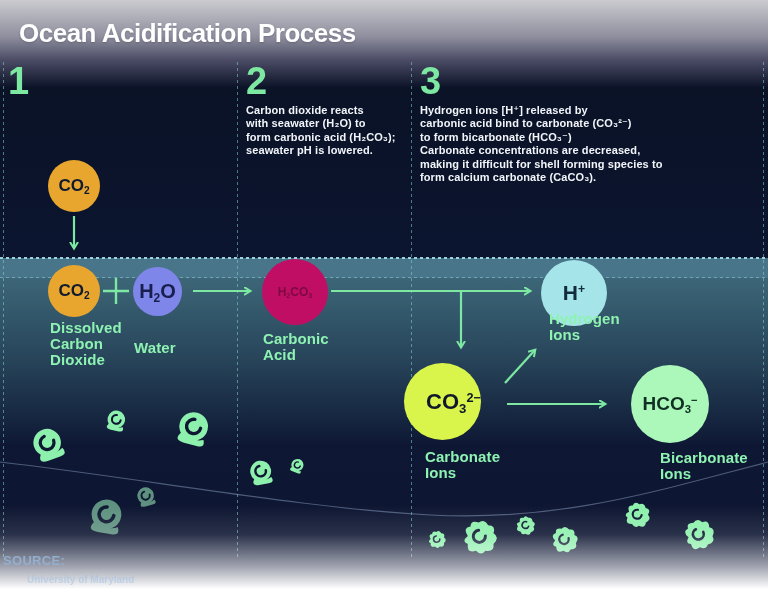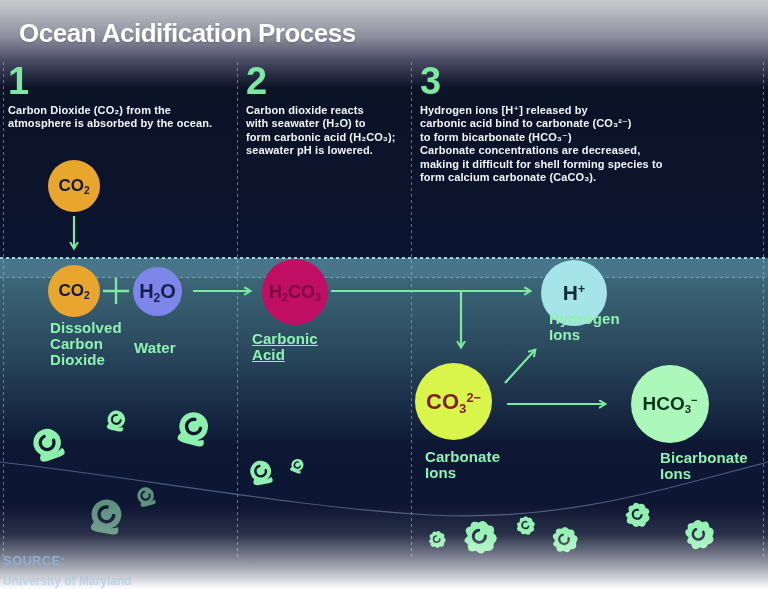--- a/index.html
+++ b/index.html
@@ -39,41 +39,41 @@
   .step-text{margin:4px 0 0 0;font-size:11px;font-weight:bold;color:#f2f5fa;
     line-height:1.22;white-space:pre-line;letter-spacing:0.1px;}
   
   .circle{position:absolute;z-index:7;border-radius:50%;display:flex;
     align-items:center;justify-content:center;font-weight:bold;}
   .circle sub{font-size:60%;vertical-align:-0.3em;line-height:0;}
   .circle sup{font-size:58%;vertical-align:0.55em;line-height:0;}
   .c-co2-air{left:48px;top:160px;width:52px;height:52px;background:#e8a62f;color:#101b30;font-size:17px;}
   .c-co2-sea{left:48px;top:265px;width:52px;height:52px;background:#e8a62f;color:#101b30;font-size:17px;}
   .c-h2o{left:133px;top:267px;width:49px;height:49px;background:#7e86e9;color:#181f4e;font-size:20px;}
-  .c-h2co3{left:262px;top:259px;width:66px;height:66px;background:#c10e65;color:#7c0942;font-size:18px;}
+  .c-h2co3{left:262px;top:259px;width:66px;height:66px;background:#c10e65;color:#7c0942;font-size:12px;}
   .c-hplus{left:541px;top:260px;width:66px;height:66px;background:#a5e4e8;color:#122c3c;font-size:21px;}
-  .c-co3{left:415px;top:363px;width:77px;height:77px;background:#d9f54b;color:#7f1d1d;font-size:22px;}
+  .c-co3{left:404px;top:363px;width:77px;height:77px;background:#d9f54b;color:#0f172a;font-size:22px;justify-content:flex-end;}
   .c-hco3{left:631px;top:365px;width:78px;height:78px;background:#abf8ba;color:#103022;font-size:19px;align-items:center;}
   
   .mol-label{position:absolute;z-index:7;font-size:15px;font-weight:bold;color:#8ef2b2;
     line-height:1.08;white-space:pre-line;letter-spacing:0.1px;}
   .l-dissolved{left:50px;top:320px;}
   .l-water{left:134px;top:340px;}
-  .l-carbonic{left:252px;top:331px;text-decoration:underline;}
+  .l-carbonic{left:263px;top:331px;}
   .l-hydrogen{left:549px;top:311px;}
   .l-carbonate{left:425px;top:449px;}
   .l-bicarbonate{left:660px;top:450px;}
   
   .decor{position:absolute;left:0;top:0;z-index:5;}
   
   .bottom-fade{position:absolute;left:0;bottom:0;width:768px;height:84px;z-index:8;
     background:linear-gradient(180deg,rgba(255,255,255,0) 0%,rgba(255,255,255,0.12) 35%,rgba(252,252,254,0.6) 72%,#ffffff 100%);}
   .source{position:absolute;left:3px;top:553px;z-index:9;font-weight:bold;}
   .source-heading{font-size:13px;color:rgba(148,176,210,0.95);letter-spacing:0.3px;}
-  .source-name{margin-top:6px;font-size:12px;color:rgba(165,195,228,0.6);}
+  .source-name{margin-top:6px;font-size:10px;color:rgba(165,195,228,0.6);margin-left:24px;}
 </style>
 </head>
 <body>
 
 <div class="stage">
 
   <div class="title-grad"></div>
   <div class="water-band"></div>
   <div class="underwater"></div>
   <div class="hdash waterline-top"></div>
@@ -131,22 +131,20 @@
       <use href="#eroded" transform="translate(565,542) scale(1.05) rotate(-10)"></use>
       <use href="#eroded" transform="translate(637,517) scale(1.0) rotate(15)"></use>
       <use href="#eroded" transform="translate(700,537) scale(1.2) rotate(-20)"></use>
     </g>
   </svg>
 
   <h1 class="title">Ocean Acidification Process</h1>
 
   <section class="step step-1">
     <div class="step-number">1</div>
-    <p class="step-text">Carbon Dioxide (CO₂) from the
-atmosphere is absorbed by the ocean.</p>
   </section>
   <section class="step step-2">
     <div class="step-number">2</div>
     <p class="step-text">Carbon dioxide reacts
 with seawater (H₂O) to
 form carbonic acid (H₂CO₃);
 seawater pH is lowered.</p>
   </section>
   <section class="step step-3">
     <div class="step-number">3</div>

